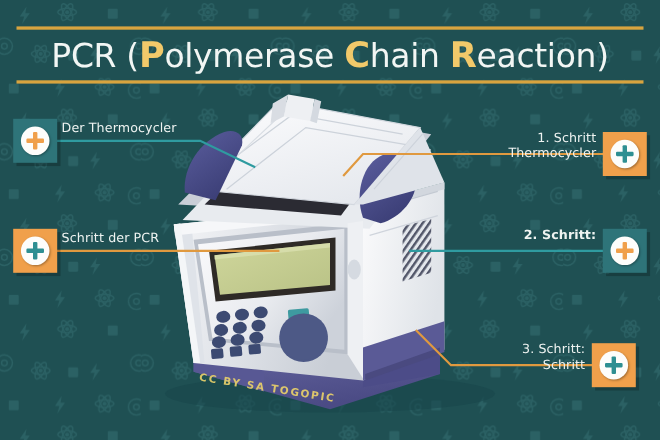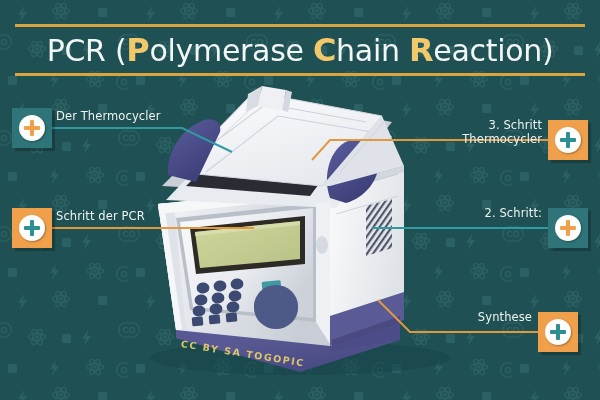--- a/index.html
+++ b/index.html
@@ -352,41 +352,42 @@
   </div>
 
   <div class="hotspot orange" style="left:548px; top:120px;">
     <div class="box"></div>
     <div class="disc">
       <div class="plus-h"></div>
       <div class="plus-v"></div>
     </div>
   </div>
   <div class="label right" style="right:58px; top:119px; width:200px;">
-    <div>3. Schritt</div>
+    <div>1. Schritt</div>
     <div>Thermocycler</div>
   </div>
 
   <div class="hotspot teal" style="left:548px; top:208px;">
     <div class="box"></div>
     <div class="disc">
       <div class="plus-h"></div>
       <div class="plus-v"></div>
     </div>
   </div>
-  <div class="label right" style="right:58px; top:207px; width:200px;">
+  <div class="label right" style="right:58px; top:207px; width:200px;font-weight:bold;">
     <div>2. Schritt:</div>
   </div>
 
   <div class="hotspot orange" style="left:538px; top:312px;">
     <div class="box"></div>
     <div class="disc">
       <div class="plus-h"></div>
       <div class="plus-v"></div>
     </div>
   </div>
   <div class="label right" style="right:68px; top:311px; width:200px;">
-    <div>Synthese</div>
+    <div>3. Schritt:</div>
+    <div>Schritt</div>
   </div>
 
   <div class="watermark">CC BY SA TOGOPIC</div>
 
 </div>
 
 </body></html>

